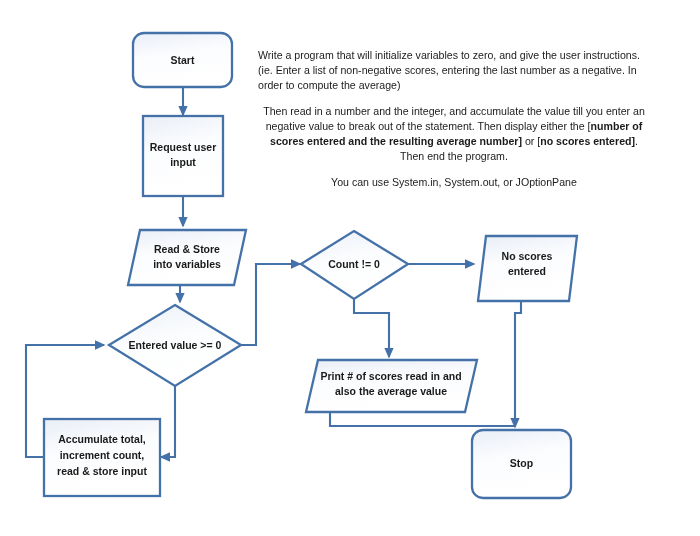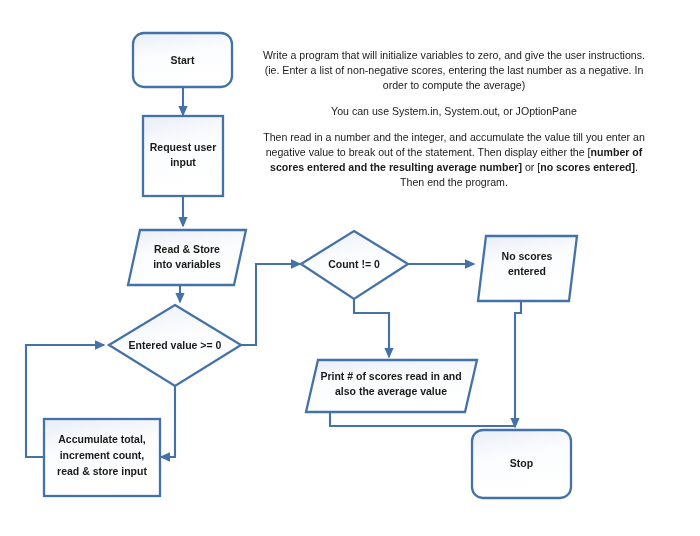--- a/index.html
+++ b/index.html
@@ -40,21 +40,21 @@
     line-height: 1.42;
     color: #1b1b1b;
   }
   .desc-block p {
     margin: 0 0 11px 0;
   }
   .desc-block p:last-child {
     margin-bottom: 0;
   }
   .desc-para-1 {
-    text-align: center;
+    text-align: left;
   }
   .desc-block b {
     font-weight: bold;
   }
 </style>
 </head>
 <body>
 
 <svg id="canvas" viewBox="0 0 700 536" xmlns="http://www.w3.org/2000/svg">
   <defs>
@@ -143,15 +143,15 @@
   </g>
 
   <g>
     <rect x="472" y="430" width="99" height="68" rx="11" ry="11" fill="url(#boxGrad)" stroke="#4472a8" stroke-width="2.3"></rect>
     <text class="shape-text" x="521.5" y="464">Stop</text>
   </g>
 </svg>
 
 <div class="desc-block">
   <p class="desc-para-1">Write a program that will initialize variables to zero, and give the user instructions. (ie. Enter a list of non-negative scores, entering the last number as a negative. In order to compute the average)</p>
+  <p><span>Then read in a number and the integer, and accumulate the value till you enter an negative value to break out of the statement. Then display either the [</span><b>number of scores entered and the resulting average number]</b><span> or [</span><b>no scores entered]</b><span>. Then end the program.</span></p>
   <p>You can use System.in, System.out, or JOptionPane</p>
-  <p><span>Then read in a number and the integer, and accumulate the value till you enter an negative value to break out of the statement. Then display either the [</span><b>number of scores entered and the resulting average number]</b><span> or [</span><b>no scores entered]</b><span>. Then end the program.</span></p>
 </div>
 
 </body></html>

